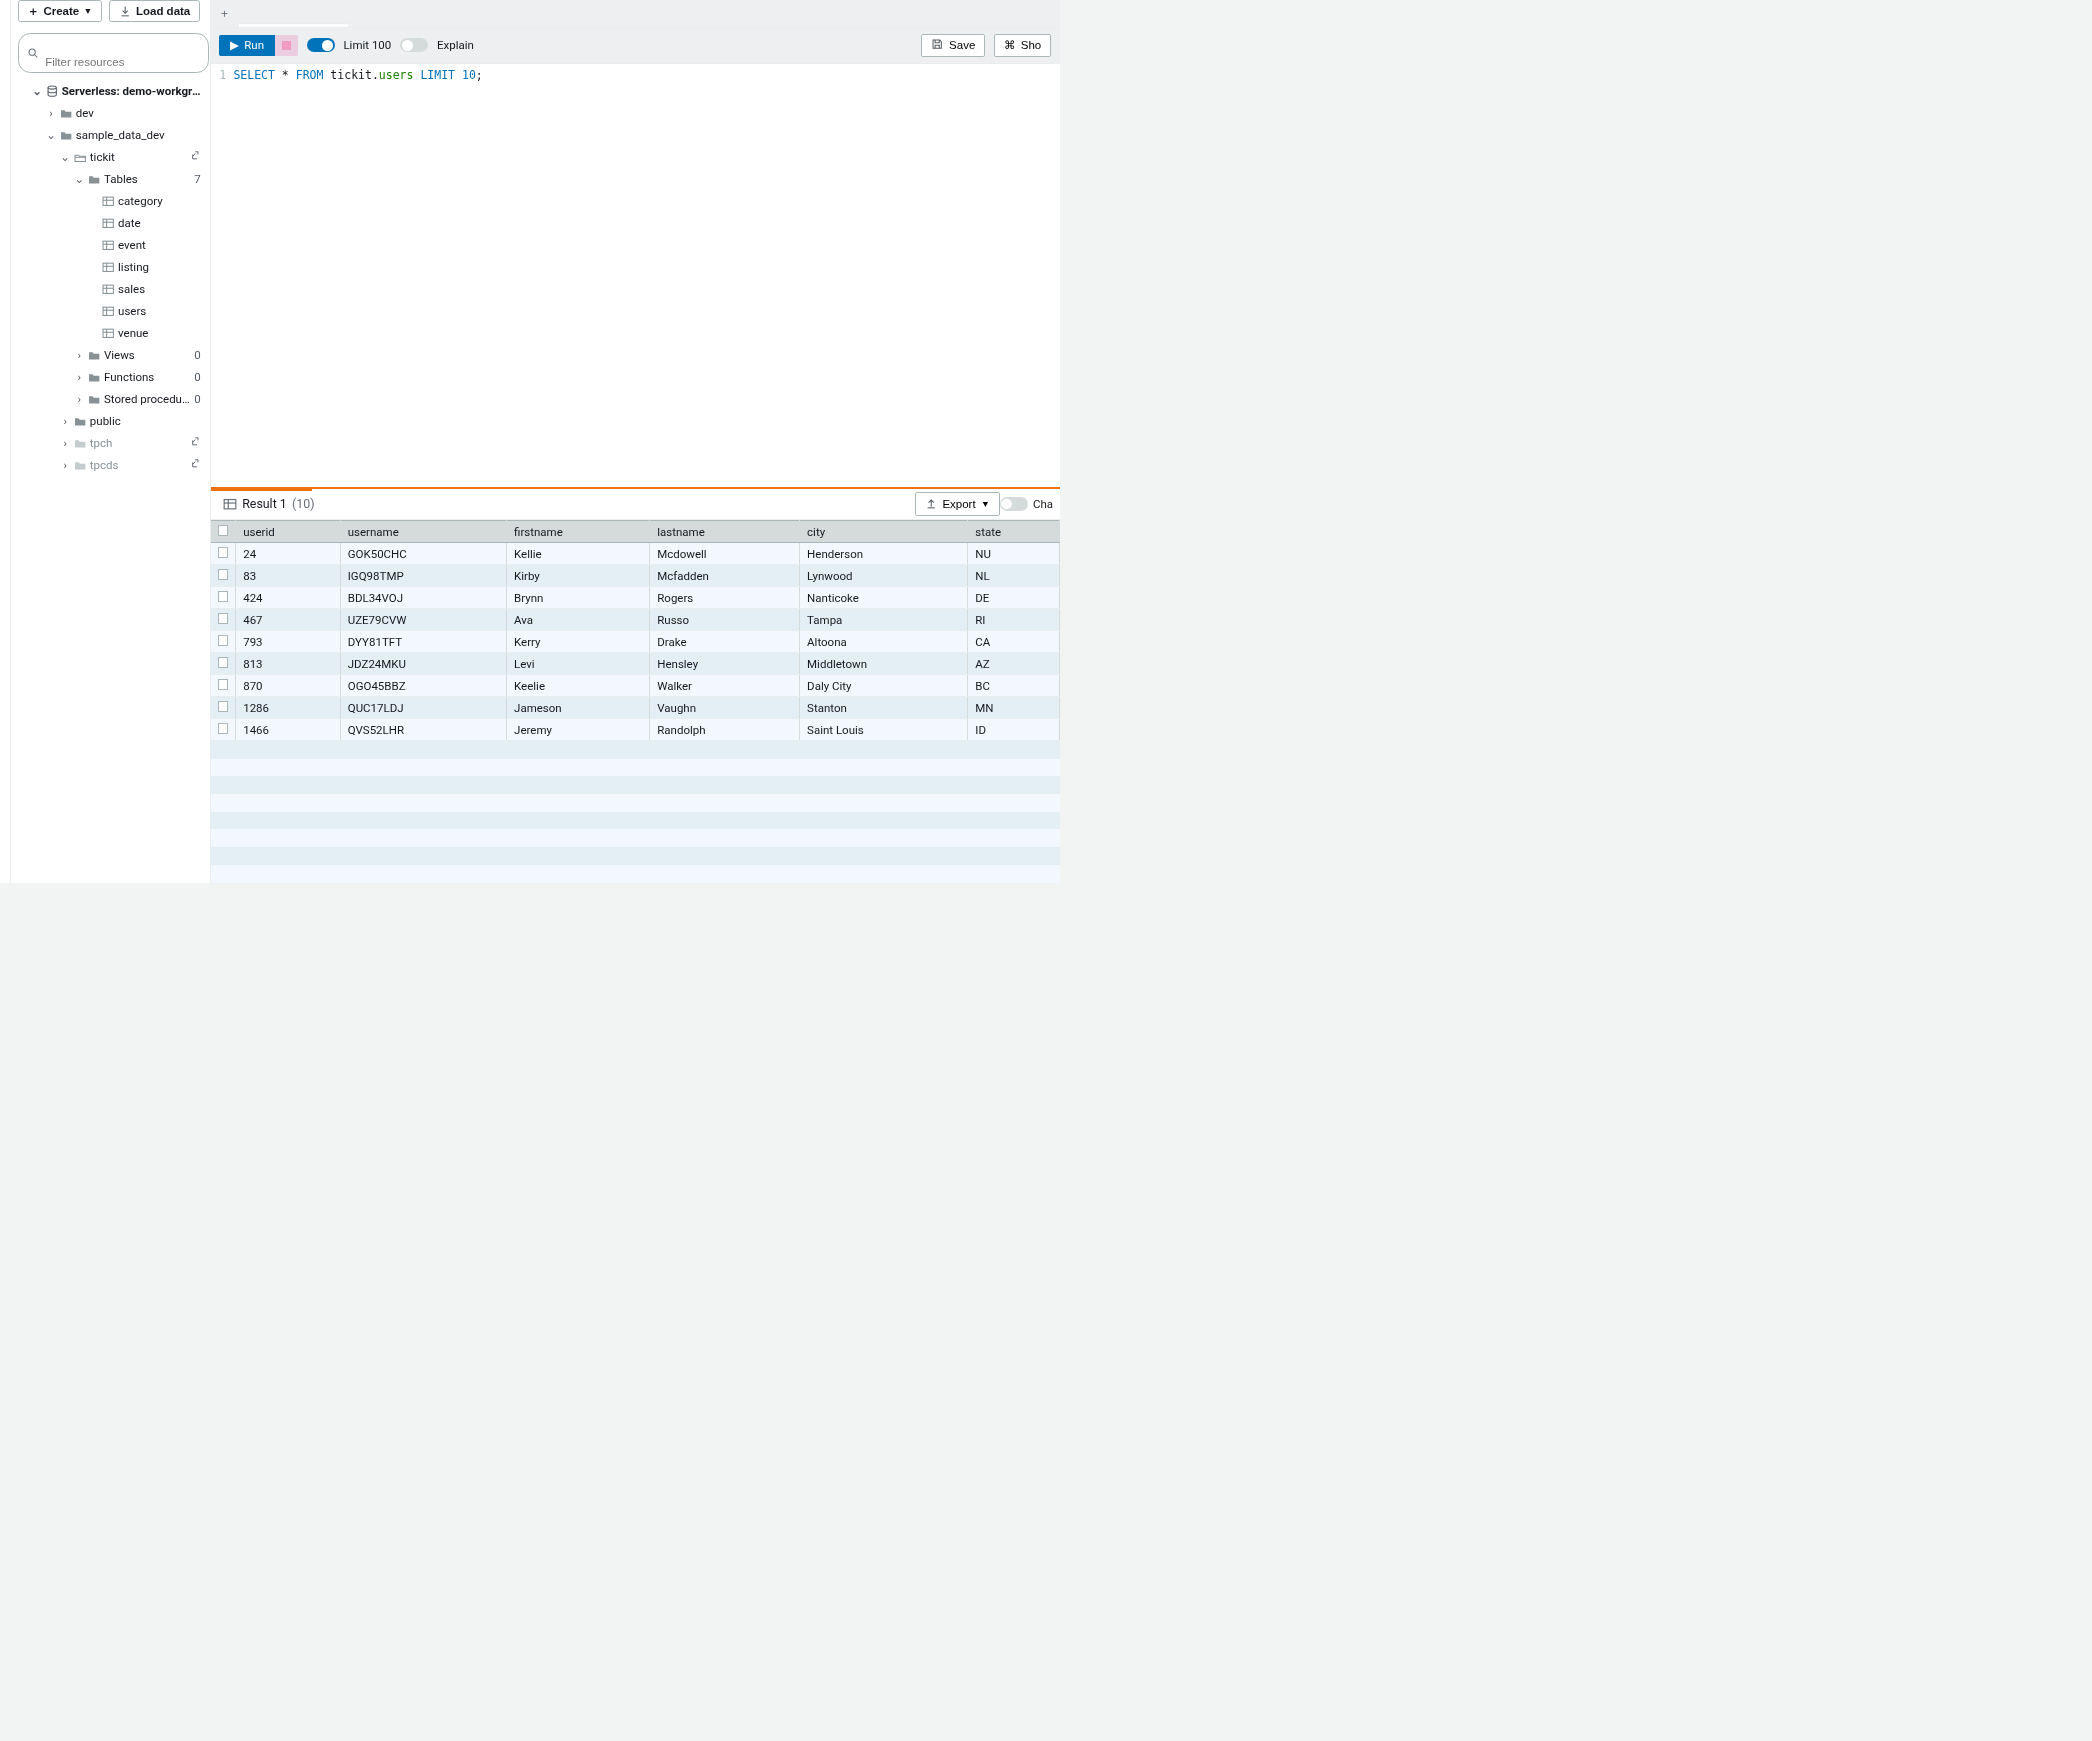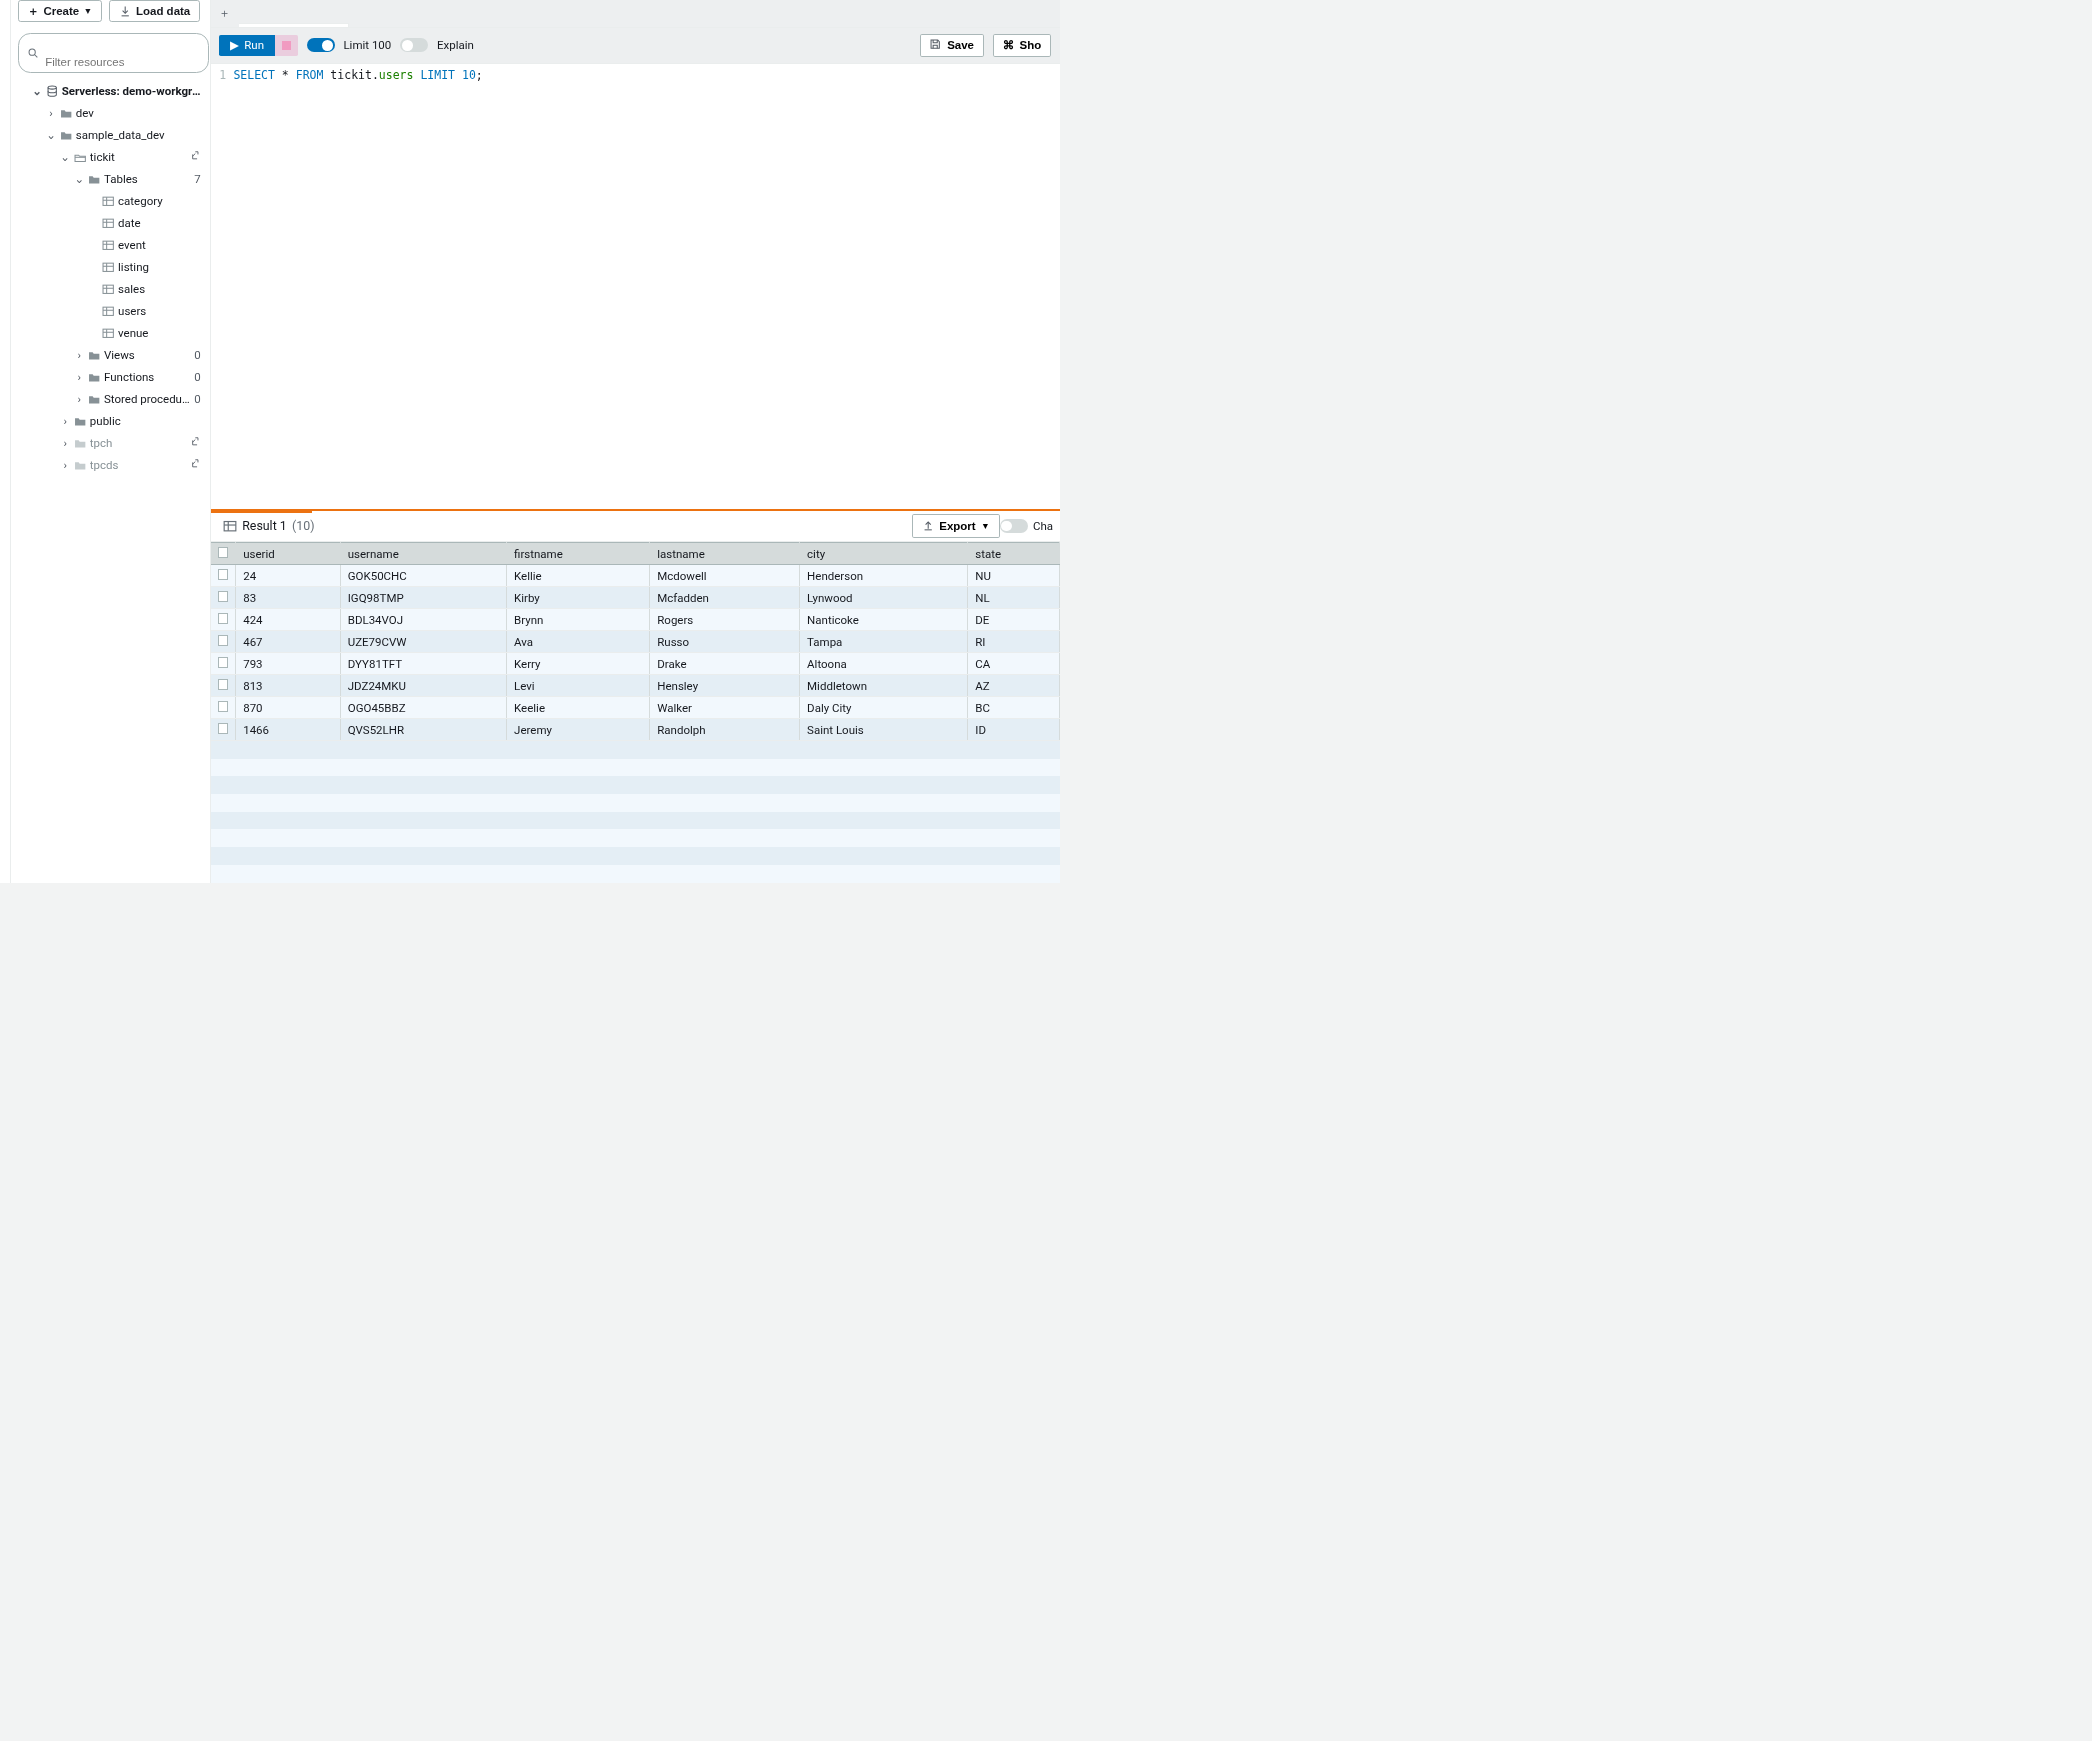--- a/index.html
+++ b/index.html
@@ -103,21 +103,21 @@
 }
 .run-main { background:#0073bb; color:#fff; display:flex; align-items:center; gap:5.3px; padding:3.5px 10.6px; font-size:11.5px; cursor:pointer;}
 .stop-btn { background:#e7accb80; color:#fff; display:flex; align-items:center; justify-content:center; width:23px; cursor:pointer;}
 .stop-btn .sq { width:8.9px;height:8.9px; background:#f19bc1;}
 .toggle-sw { width:28px; height:14px; border-radius:7px; background:#0073bb; position:relative; cursor:pointer;}
 .toggle-sw .knob { position:absolute; top:1.8px; right:1.8px; width:10.6px; height:10.6px; border-radius:50%; background:#fff;}
 .toggle-sw.off { background:#d5dbdb;}
 .toggle-sw.off .knob { left:1.8px; right:auto;}
 .toolbar .lbl { font-size:11.5px; color:#16191f; }
 .toolbar .flexspace { flex:1; }
-.tool-btn { border:0.9px solid #aab7b8; background:#fff; padding:3.5px 8.9px; border-radius:1.8px; display:inline-flex; align-items:center; gap:5.3px; cursor:pointer; font-size:11.5px; font-weight:700;}
+.tool-btn { border:0.9px solid #aab7b8; background:#fff; padding:3.5px 8.9px; border-radius:1.8px; display:inline-flex; align-items:center; gap:5.3px; cursor:pointer; font-size:11.5px; font-weight:400;}
 
 .editor { flex:1; background:#fff; display:flex; overflow:hidden;}
 .gutter { width:21px; text-align:right; padding: 3.5px 5.3px 0 0; color:#aab7b8; font-family: Menlo, Consolas, monospace; font-size:11.5px;}
 .code { flex:1; padding:3.5px 0 0 1.8px; font-family: Menlo, Consolas, monospace; font-size:11.5px; white-space:pre;}
 .kw { color:#0073bb; }
 .ident1 { color:#16191f; }
 .ident2 { color:#1d8102; }
 .num { color:#0073bb; }
 
 .results { border-top:2.7px solid #ec7211; background:#fff; display:flex; flex-direction:column; }
@@ -625,20 +625,29 @@
                 <td class="chk-cell"><span class="chk"></span></td>
                 <td>870</td>
                 <td>OGO45BBZ</td>
                 <td>Keelie</td>
                 <td>Walker</td>
                 <td>Daly City</td>
                 <td>BC</td>
               </tr>
               <tr>
                 <td class="chk-cell"><span class="chk"></span></td>
+                <td>1286</td>
+                <td>QUC17LDJ</td>
+                <td>Jameson</td>
+                <td>Vaughn</td>
+                <td>Stanton</td>
+                <td>MN</td>
+              </tr>
+              <tr>
+                <td class="chk-cell"><span class="chk"></span></td>
                 <td>1466</td>
                 <td>QVS52LHR</td>
                 <td>Jeremy</td>
                 <td>Randolph</td>
                 <td>Saint Louis</td>
                 <td>ID</td>
               </tr>
             </tbody>
         </table>
         <div class="stripes">

